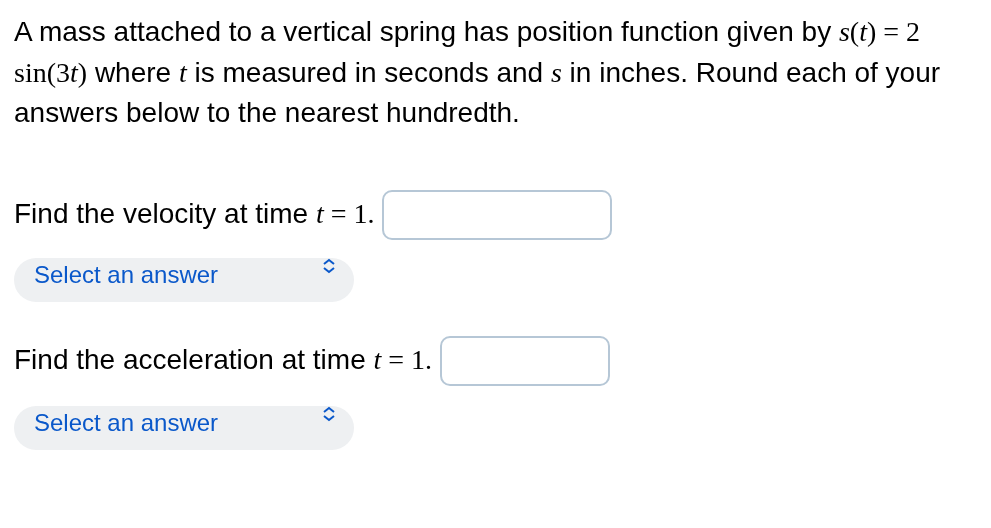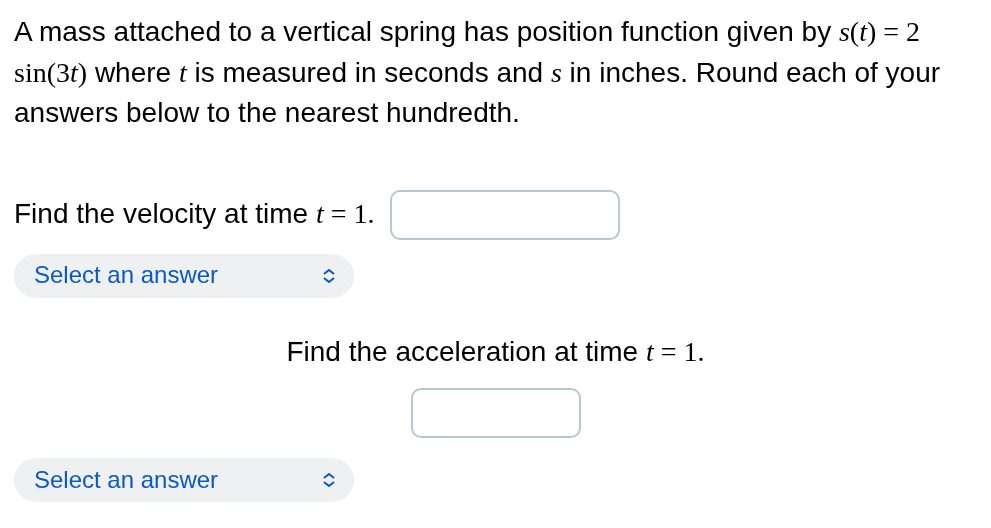--- a/index.html
+++ b/index.html
@@ -27,41 +27,41 @@
     }
     .math-func {
       font-family: 'Times New Roman', serif;
     }
     .math-expr {
       font-family: 'Times New Roman', serif;
     }
     .question-row {
       display: flex;
       align-items: center;
-      gap: 16px;
+      gap: 8px;
       margin-bottom: 14px;
     }
     .question-text {
       display: inline-block;
     }
     .answer-input {
       border: 2px solid #b6c7d6;
       border-radius: 10px;
       height: 50px;
       width: 230px;
       background: #fff;
       font-size: 24px;
       padding: 0 10px;
     }
     .answer-input-2 {
       width: 170px;
     }
     .select-pill {
       display: inline-flex;
-      align-items: center;
+      align-items: flex-start;
       justify-content: space-between;
       background: #eef0f2;
       border-radius: 22px;
       height: 44px;
       padding: 0 18px 0 20px;
       width: 340px;
       cursor: pointer;
       margin-bottom: 34px;
     }
     .select-label {
@@ -76,21 +76,20 @@
     }
     .chevrons svg {
       width: 14px;
       height: 8px;
       stroke: #0a58ca;
       stroke-width: 2;
       fill: none;
     }
     .second-q {
       margin-top: 0px;
-      flex-direction: column;
     }
     .partial-select {
       margin-top: 6px;
     }
   </style>
 </head>
 <body>
 
 
 

